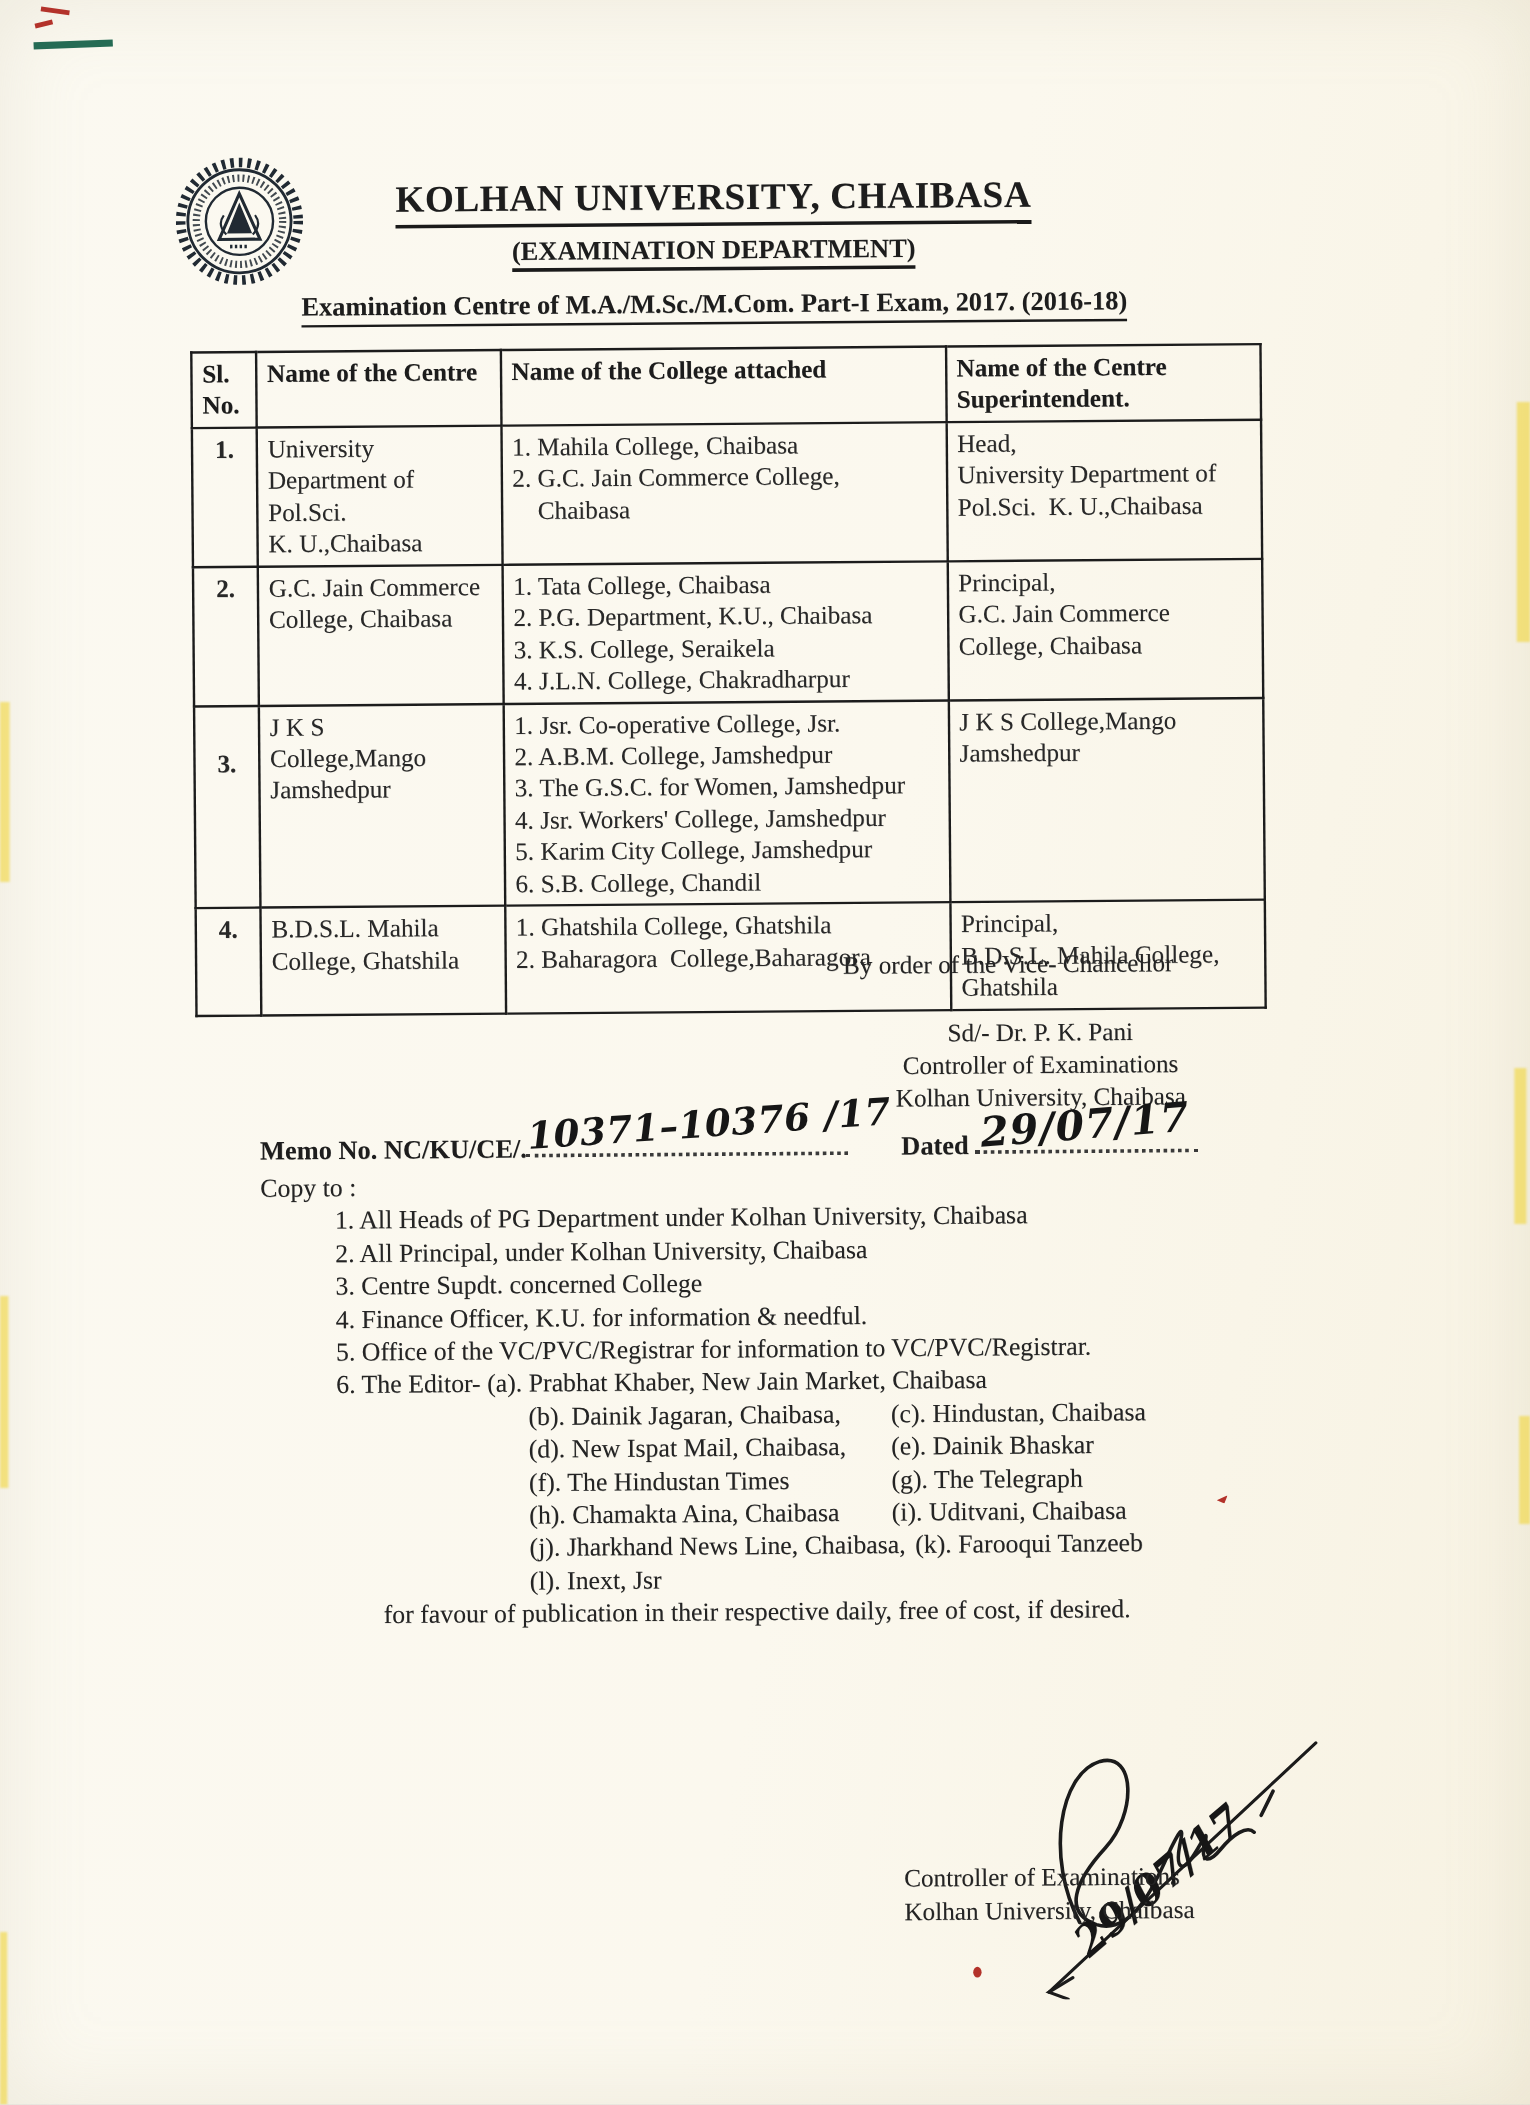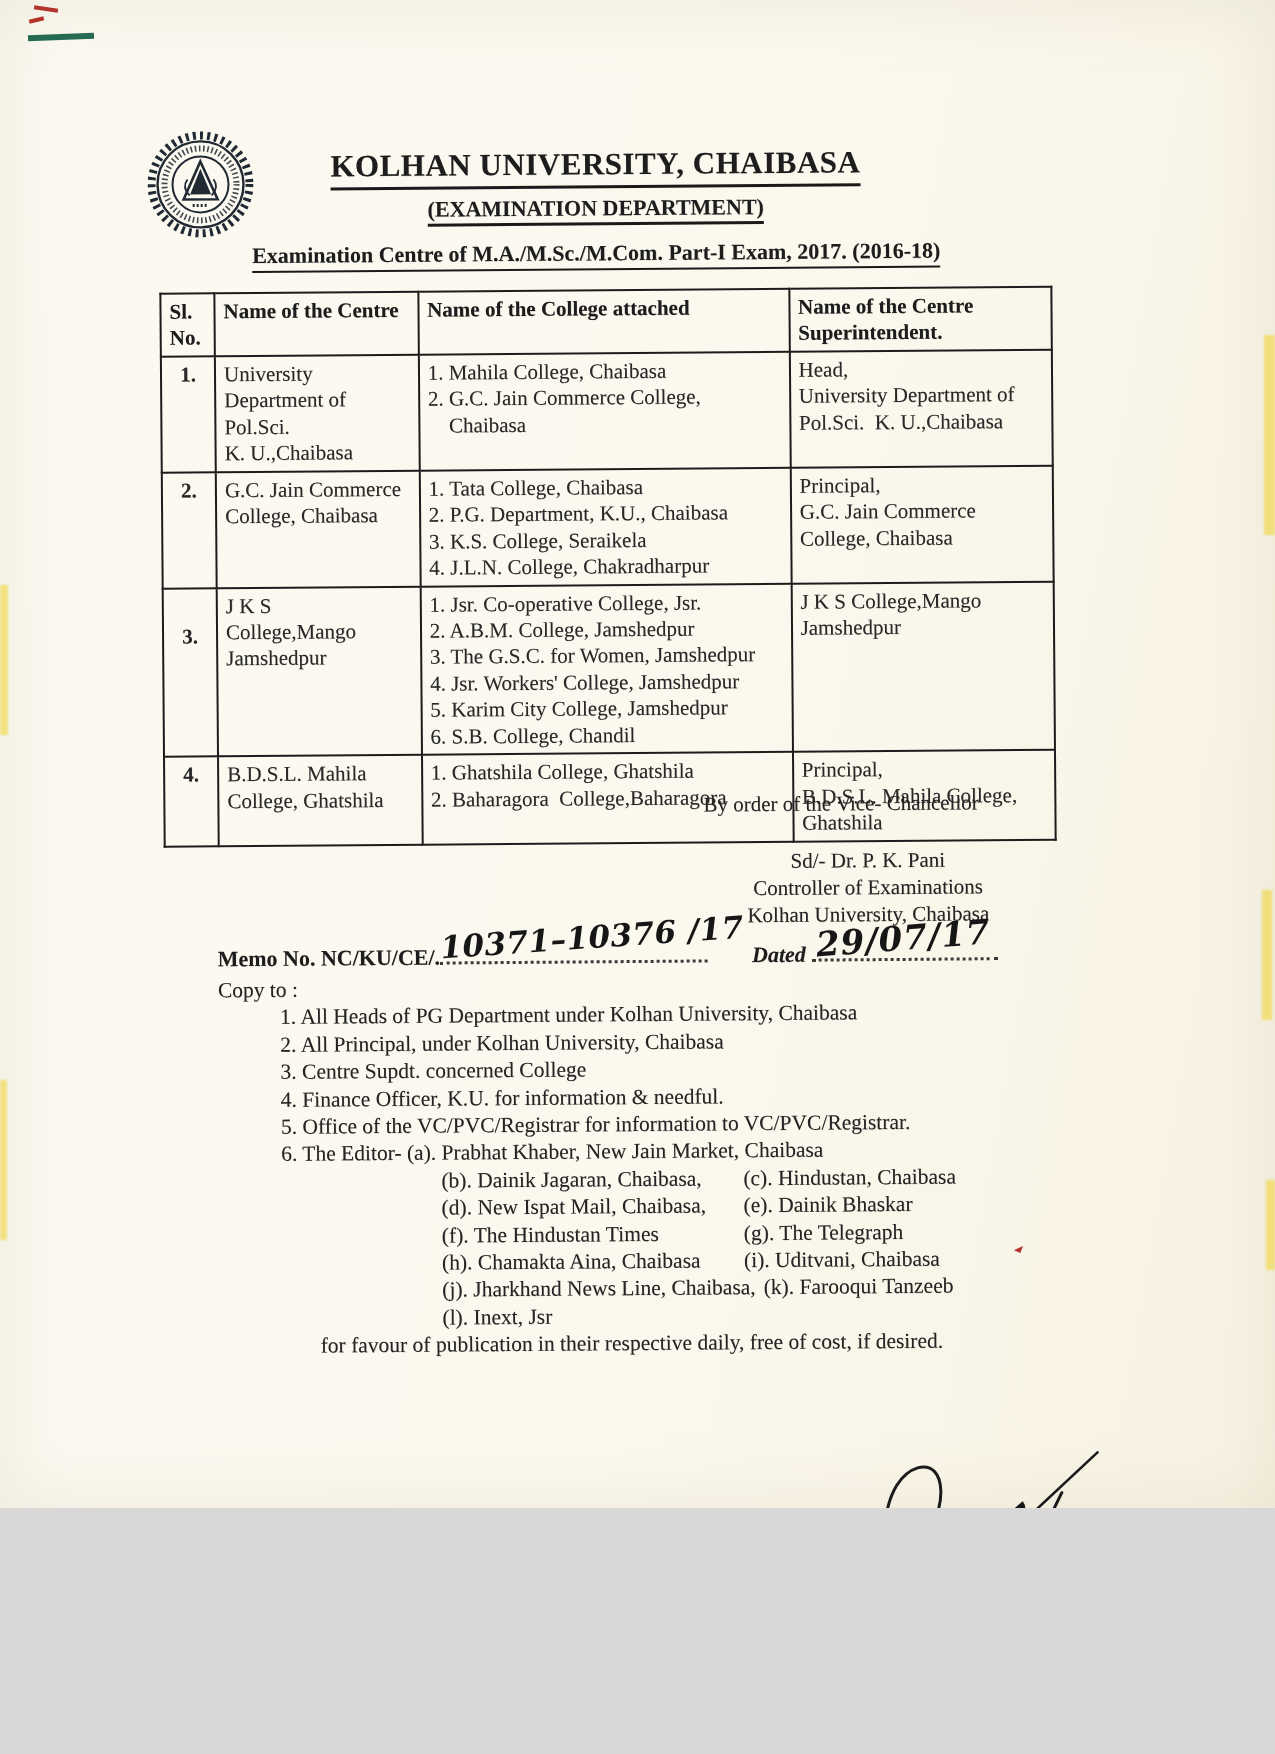--- a/index.html
+++ b/index.html
@@ -1,18 +1,18 @@
 <!DOCTYPE html>
 <html><head>
 <meta charset="utf-8">
 <style>
   html,body{margin:0;padding:0;}
   body{width:1275px;height:1754px;background:#d8d8d8;}
   .page{
-    position:relative;width:1275px;height:1508px;overflow:hidden;
+    position:relative;width:1275px;height:1754px;overflow:hidden;
     background:linear-gradient(100deg,#fbf9f1 0%,#fbf8ee 55%,#f7f2e2 100%);
     box-shadow:inset 0 0 70px rgba(190,180,150,.22);
     font-family:"Liberation Serif",serif;color:#242424;
     text-shadow:.3px .3px .5px rgba(40,40,40,.30);
   }
   .content{position:absolute;inset:0;transform:rotate(-.45deg);}
 
   
   .seal{position:absolute;left:152px;top:124px;width:106px;height:114px;}
   .header-text{position:absolute;left:300px;top:146px;width:600px;text-align:center;}
@@ -39,21 +39,21 @@
   .sd-block{position:absolute;left:733px;top:849px;width:268px;text-align:center;
     font-size:21px;line-height:27px;}
   .memo-line{position:absolute;left:216px;top:934px;white-space:nowrap;font-size:22px;font-weight:bold;color:#1d1d1d;}
   .dotline{display:inline-block;position:relative;border-bottom:3px dotted #3a3a3a;height:26px;vertical-align:baseline;}
   .dot-no{width:268px;} .dot-date{width:186px;}
   .hand{font-family:"DejaVu Serif",serif;font-style:italic;font-weight:bold;color:#161616;text-shadow:none;}
   .hand-no{position:absolute;left:2px;bottom:-4px;font-size:31px;letter-spacing:.5px;
     transform:rotate(-3.5deg);transform-origin:left bottom;white-space:nowrap;}
   .hand-date{position:absolute;left:6px;bottom:-6px;font-size:34px;letter-spacing:1px;
     transform:rotate(-4deg);transform-origin:left bottom;white-space:nowrap;}
-  .dated-label{margin-left:44px;font-style:italic;}
+  .dated-label{margin-left:44px;}
 
   
   .copy-block{position:absolute;left:216px;top:974px;width:860px;font-size:21.5px;line-height:27.4px;color:#242424;}
   .copy-label{font-size:21.5px;}
   .copy-items{margin:0 0 0 62px;padding:0;list-style:none;}
   .editor-pairs{margin-left:222px;}
   .pair .left{display:inline-block;width:302px;white-space:nowrap;}
   .pair.flow .left{width:auto;margin-right:8px;}
   .editor-last{margin-left:222px;}
   .closing-line{margin-left:100px;}

